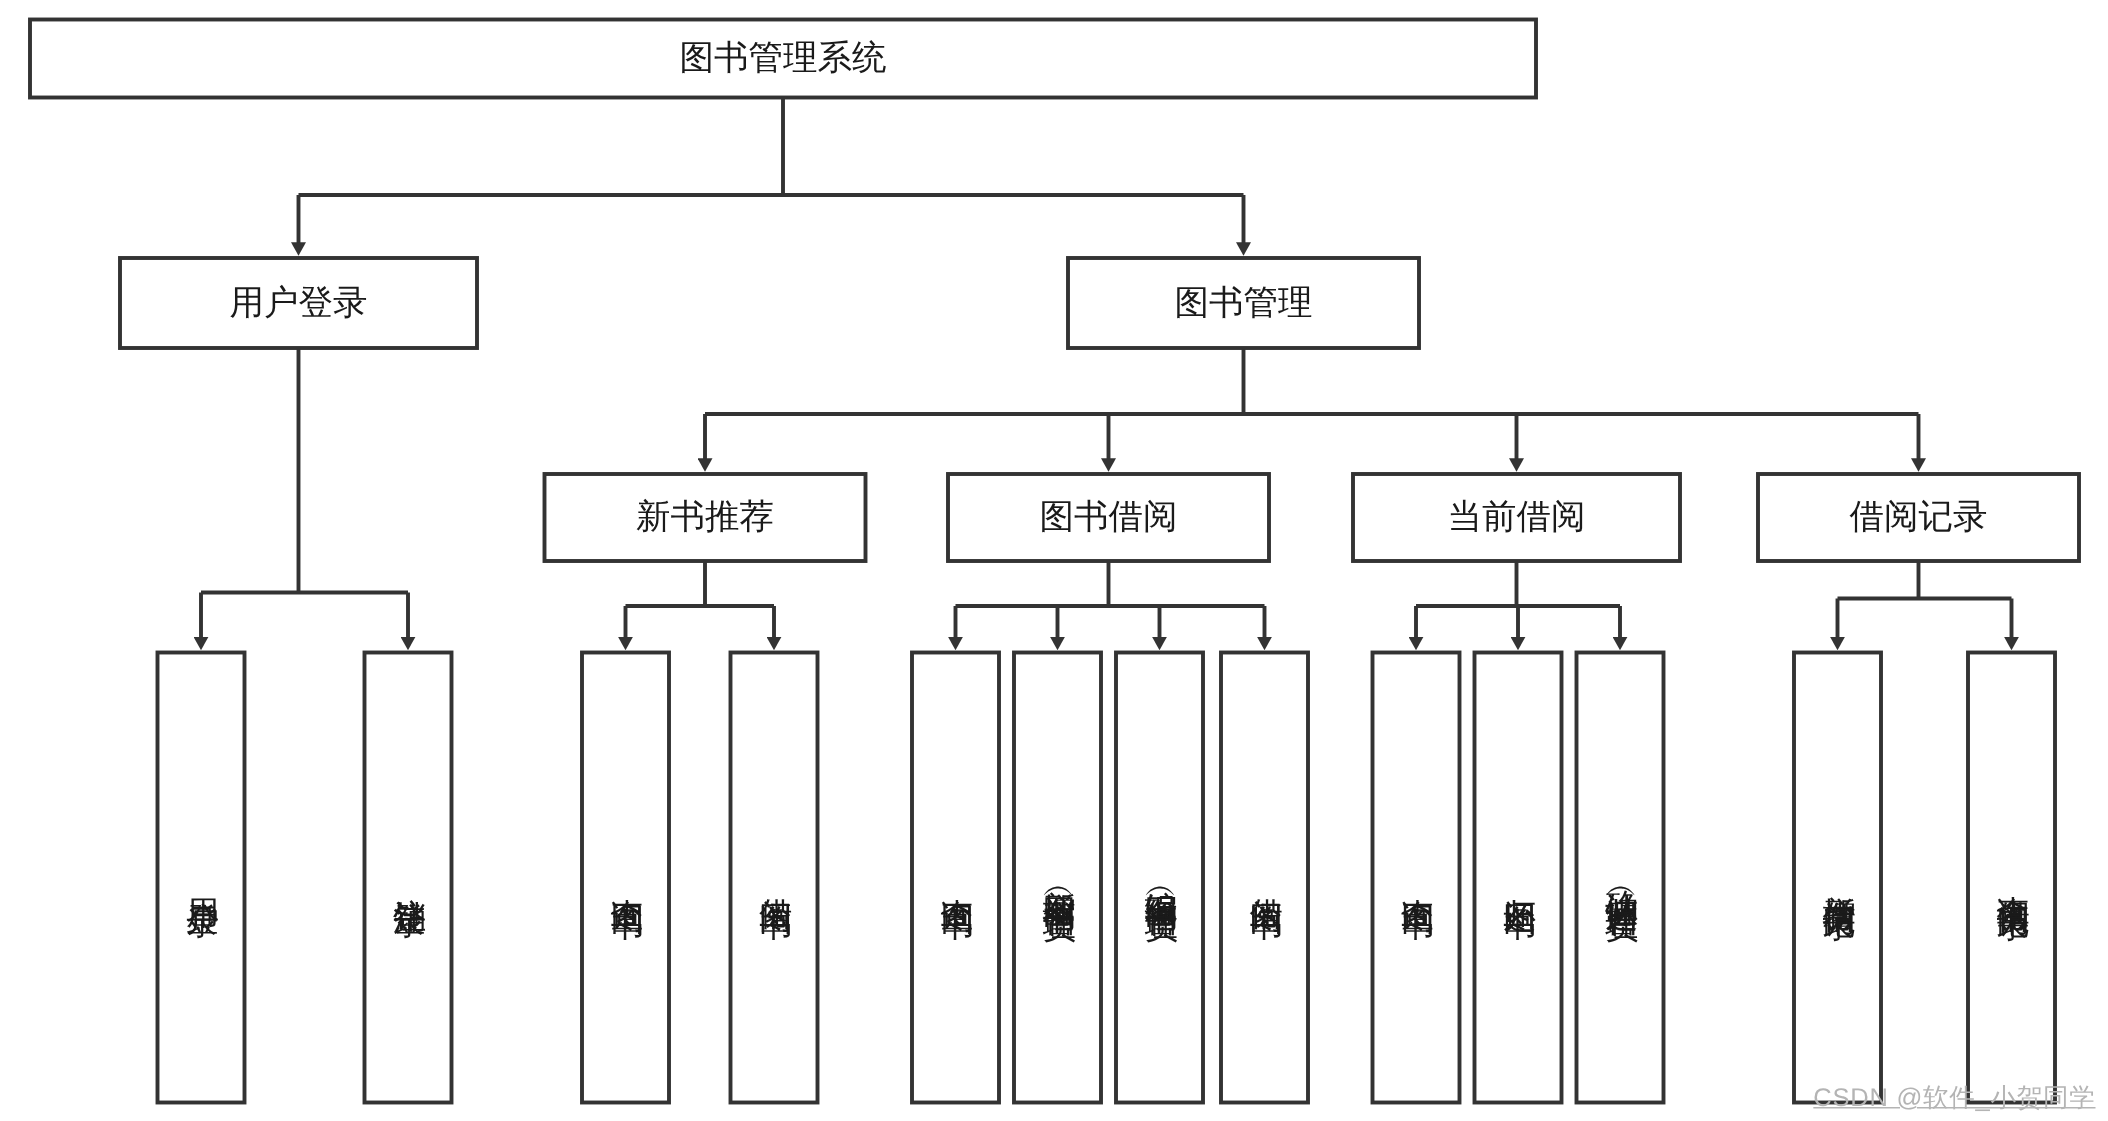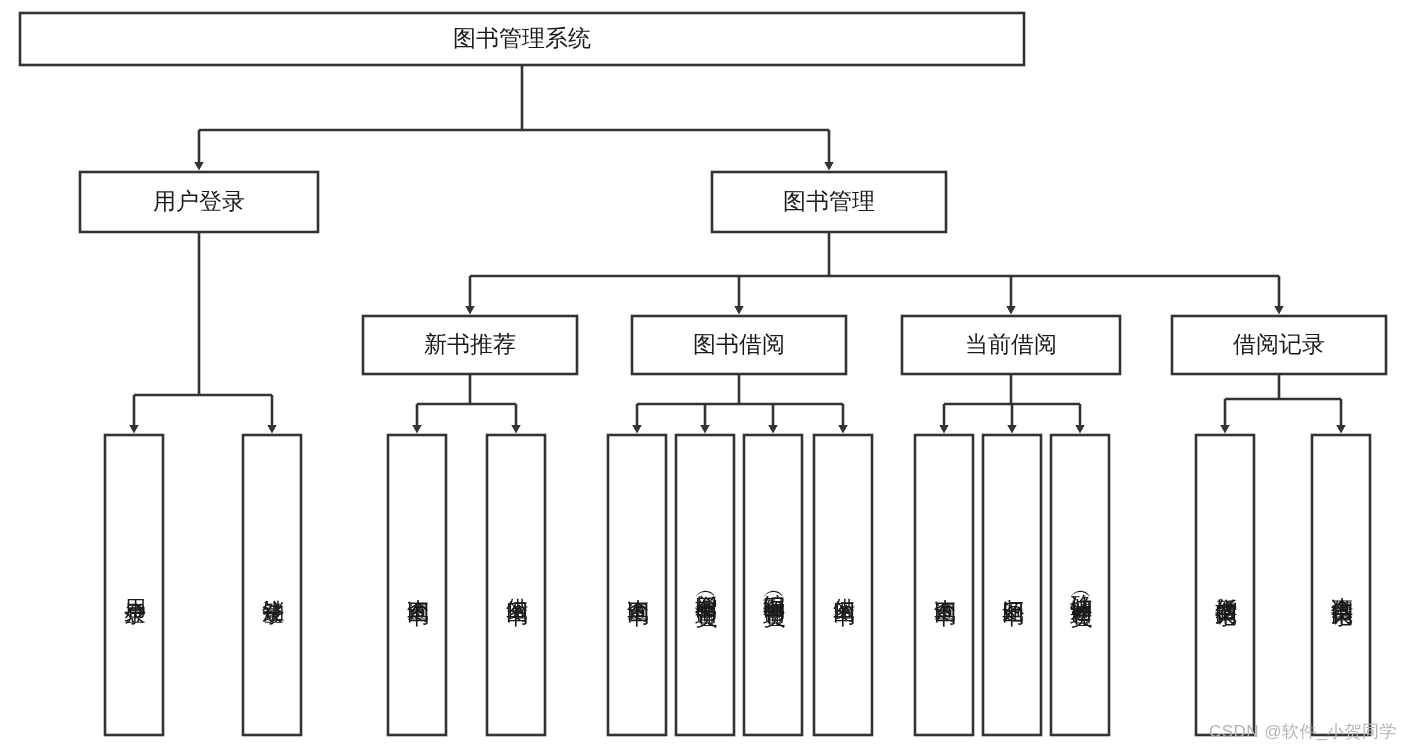--- a/index.html
+++ b/index.html
@@ -50,20 +50,21 @@
   }
   .watermark {
     position: absolute;
     right: 8px;
     bottom: 4px;
     font-family: "Liberation Sans", "DejaVu Sans", sans-serif;
     font-size: 17px;
     color: #b4b4b4;
     white-space: nowrap;
     letter-spacing: 0.5px;
+    text-decoration: underline;
   }
 </style>
 </head>
 <body>
 
 <svg id="diagram" viewBox="0 0 1405 747" xmlns="http://www.w3.org/2000/svg">
   <defs>
     <marker id="arrow" markerWidth="9" markerHeight="10" refX="0.5" refY="5" orient="auto" markerUnits="userSpaceOnUse">
       <path d="M0,0 L9,5 L0,10 z" class="arrow-head"></path>
     </marker>

